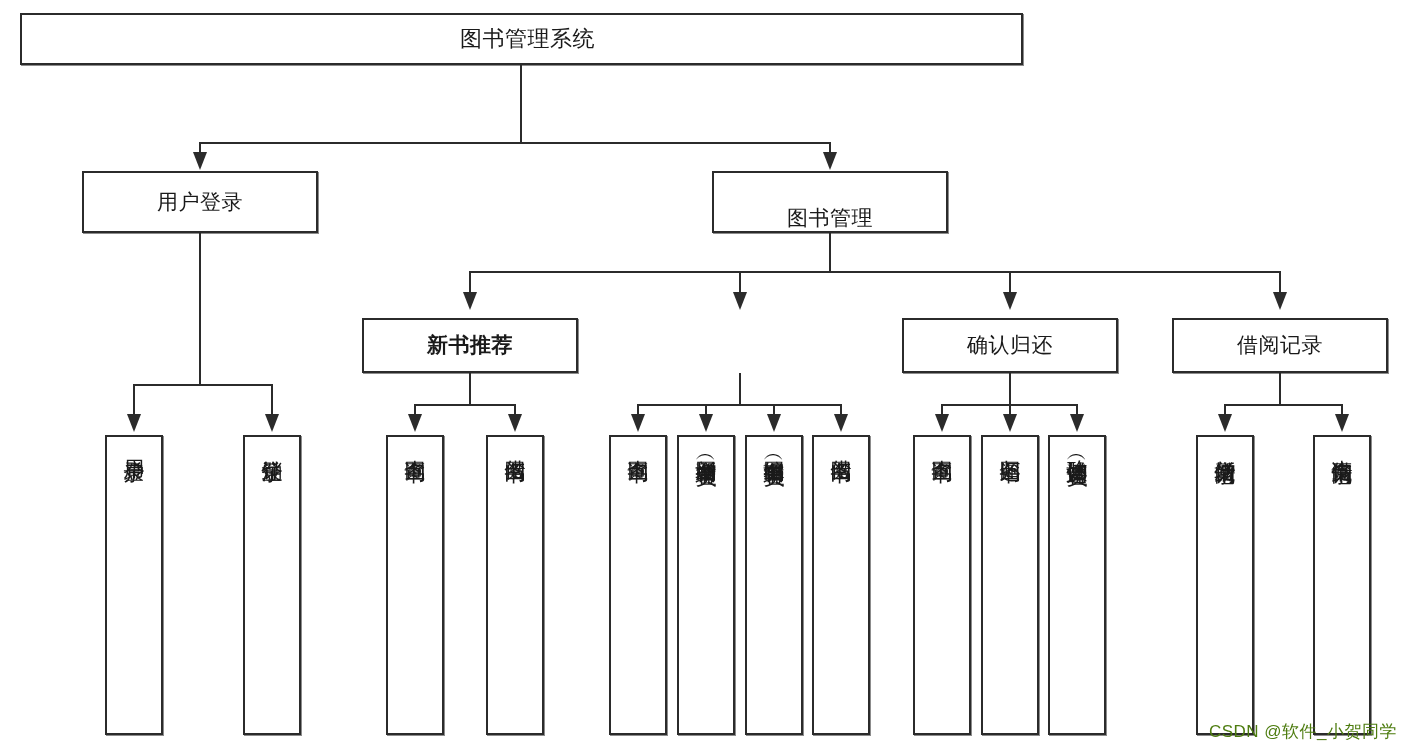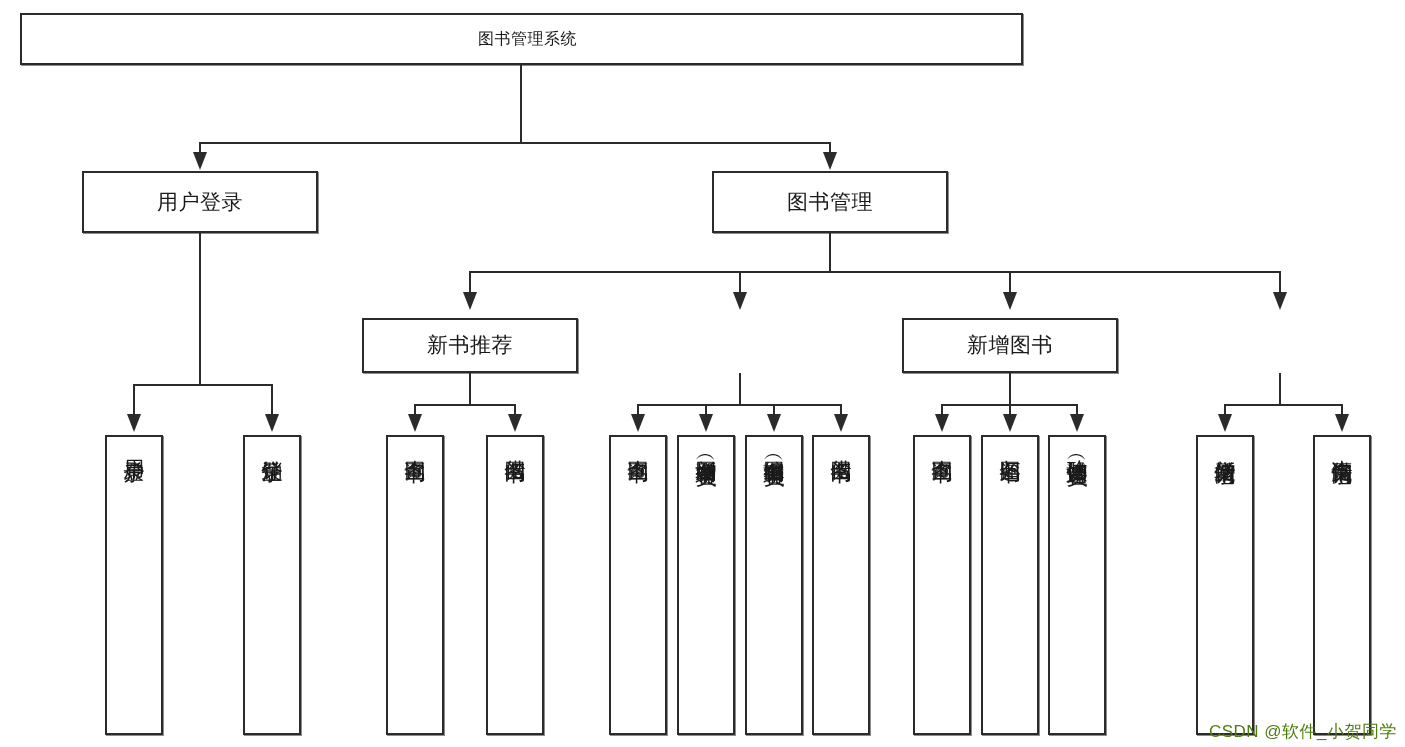--- a/index.html
+++ b/index.html
@@ -45,21 +45,21 @@
     padding-top: 6px;
   }
   .node.v .label {
     writing-mode: vertical-rl;
     text-orientation: upright;
     font-size: 21px;
     line-height: 1.05;
     letter-spacing: 1px;
     white-space: nowrap;
   }
-  .node.root .label { font-size: 16px; margin-left: 12px; }
+  .node.root .label { font-size: 22px; margin-left: 12px; }
 
   
   .ln {
     position: absolute;
     background: #2b2b2b;
   }
   .ln.h { height: 2px; }
   .ln.v { width: 2px; }
 
   .arrow {
@@ -94,21 +94,21 @@
   <div class="ln v" style="left:520px; top:65px;  height:78px;"></div>
   <div class="ln h" style="left:199px; top:142px; width:632px;"></div>
   <div class="ln v" style="left:199px; top:142px; height:20px;"></div>
   <div class="ln v" style="left:829px; top:142px; height:20px;"></div>
   <div class="arrow" style="left:193px; top:152px;"></div>
   <div class="arrow" style="left:823px; top:152px;"></div>
 
   <div class="node h" style="left:82px; top:171px; width:236px; height:62px;">
     <span class="label">用户登录</span>
   </div>
-  <div class="node h" style="left:712px; top:171px; width:236px; height:62px;">
+  <div class="node h" style="left:712px; top:171px; width:236px; height:62px;align-items:flex-end;">
     <span class="label">图书管理</span>
   </div>
 
   <div class="ln v" style="left:199px; top:233px; height:152px;"></div>
   <div class="ln h" style="left:133px; top:384px; width:139px;"></div>
   <div class="ln v" style="left:133px; top:384px; height:32px;"></div>
   <div class="ln v" style="left:271px; top:384px; height:32px;"></div>
   <div class="arrow" style="left:127px; top:414px;"></div>
   <div class="arrow" style="left:265px; top:414px;"></div>
 
@@ -116,25 +116,28 @@
   <div class="ln h" style="left:469px; top:271px; width:811px;"></div>
   <div class="ln v" style="left:469px;  top:271px; height:23px;"></div>
   <div class="ln v" style="left:739px;  top:271px; height:23px;"></div>
   <div class="ln v" style="left:1009px; top:271px; height:23px;"></div>
   <div class="ln v" style="left:1279px; top:271px; height:23px;"></div>
   <div class="arrow" style="left:463px;  top:292px;"></div>
   <div class="arrow" style="left:733px;  top:292px;"></div>
   <div class="arrow" style="left:1003px; top:292px;"></div>
   <div class="arrow" style="left:1273px; top:292px;"></div>
 
-  <div class="node h" style="left:362px; top:318px; width:216px; height:55px;">
+  <div class="node h" style="left:362px; top:318px; width:216px; height:55px;font-weight:bold;">
     <span class="label">新书推荐</span>
   </div>
   <div class="node h" style="left:902px; top:318px; width:216px; height:55px;">
-    <span class="label">新增图书</span>
+    <span class="label">确认归还</span>
+  </div>
+  <div class="node h" style="left:1172px; top:318px; width:216px; height:55px;">
+    <span class="label">借阅记录</span>
   </div>
 
   <div class="ln v" style="left:469px; top:373px; height:32px;"></div>
   <div class="ln h" style="left:414px; top:404px; width:101px;"></div>
   <div class="ln v" style="left:414px; top:404px; height:12px;"></div>
   <div class="ln v" style="left:514px; top:404px; height:12px;"></div>
   <div class="arrow" style="left:408px; top:414px;"></div>
   <div class="arrow" style="left:508px; top:414px;"></div>
 
   <div class="ln v" style="left:739px; top:373px; height:32px;"></div>

